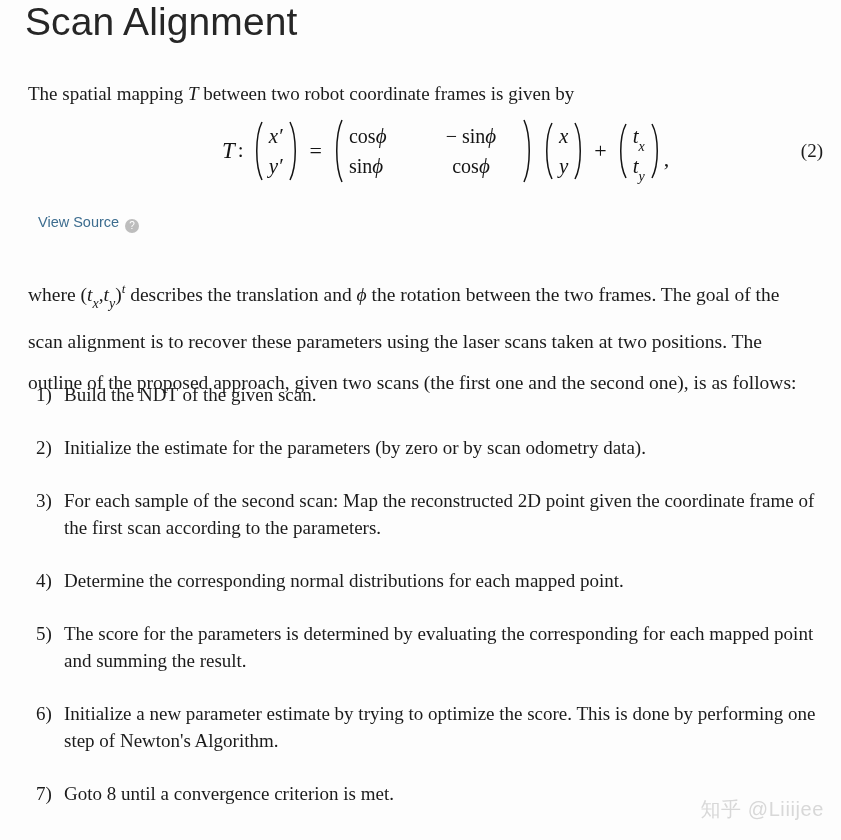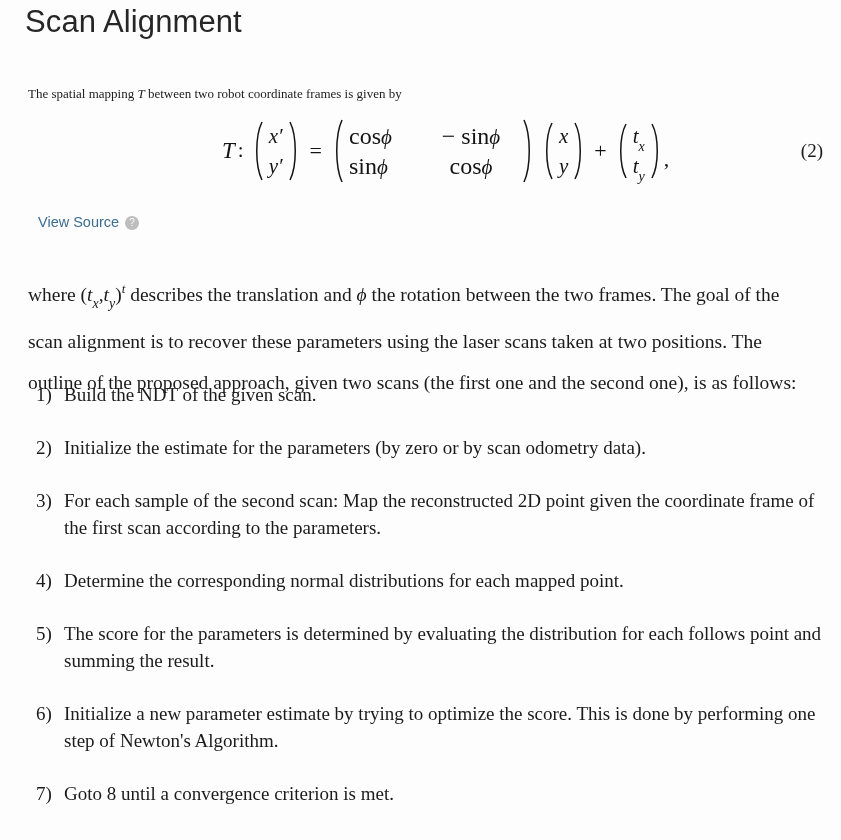--- a/index.html
+++ b/index.html
@@ -23,33 +23,33 @@
     height: 840px;
     background: #fdfdfd;
   }
 
   
   .doc-title {
     position: absolute;
     left: 25px;
     top: 2px;
     font-family: "Liberation Sans", "DejaVu Sans", sans-serif;
-    font-size: 31px;
+    font-size: 39px;
     font-weight: 400;
     color: #262626;
     letter-spacing: 0.1px;
     line-height: 40px;
   }
 
   
   .intro-line {
     position: absolute;
     left: 28px;
     top: 80px;
-    font-size: 13px;
+    font-size: 19px;
     line-height: 28px;
     color: #1b1b1b;
   }
 
   
   .equation-block {
     position: absolute;
     left: 0;
     top: 118px;
     width: 841px;
@@ -122,21 +122,21 @@
   .cell {
     display: inline-block;
     text-align: center;
     font-style: italic;
     font-size: 21px;
   }
   .cell.m-left  { min-width: 76px; text-align: left; }
   .cell.m-right { min-width: 92px; text-align: center; }
   .fn {
     font-style: normal;
-    font-size: 24px;
+    font-size: 20px;
   }
   .phi { font-style: italic; font-size: 21px; }
   .sub {
     font-size: 14px;
     vertical-align: sub;
     font-style: italic;
     position: relative;
     top: 3px;
     left: 0px;
   }
@@ -149,21 +149,21 @@
     font-size: 19px;
     color: #1b1b1b;
   }
 
   
   .view-source {
     position: absolute;
     left: 38px;
     top: 212px;
     display: flex;
-    align-items: center;
+    align-items: flex-end;
     gap: 6px;
     font-family: "Liberation Sans", "DejaVu Sans", sans-serif;
     font-size: 14.5px;
     color: #3d6d8f;
     cursor: pointer;
   }
   .view-source .label { line-height: 20px; }
   .help-icon {
     width: 14px;
     height: 14px;
@@ -369,29 +369,30 @@
       <span class="step-text">For each sample of the second scan: Map the reconstructed 2D point given the coordinate frame of the first scan according to the parameters.</span>
     </div>
 
     <div class="step">
       <span class="step-marker">4)</span>
       <span class="step-text">Determine the corresponding normal distributions for each mapped point.</span>
     </div>
 
     <div class="step">
       <span class="step-marker">5)</span>
-      <span class="step-text">The score for the parameters is determined by evaluating the distribution for each follows point and summing the result.</span>
+      <span class="step-text">The score for the parameters is determined by evaluating the corresponding for each mapped point and summing the result.</span>
     </div>
 
     <div class="step">
       <span class="step-marker">6)</span>
       <span class="step-text">Initialize a new parameter estimate by trying to optimize the score. This is done by performing one step of Newton's Algorithm.</span>
     </div>
 
     <div class="step">
       <span class="step-marker">7)</span>
       <span class="step-text">Goto 8 until a convergence criterion is met.</span>
     </div>
 
   </div>
 
+  <div class="watermark">知乎 @Liiijee</div>
 
 </div>
 
 </body></html>

